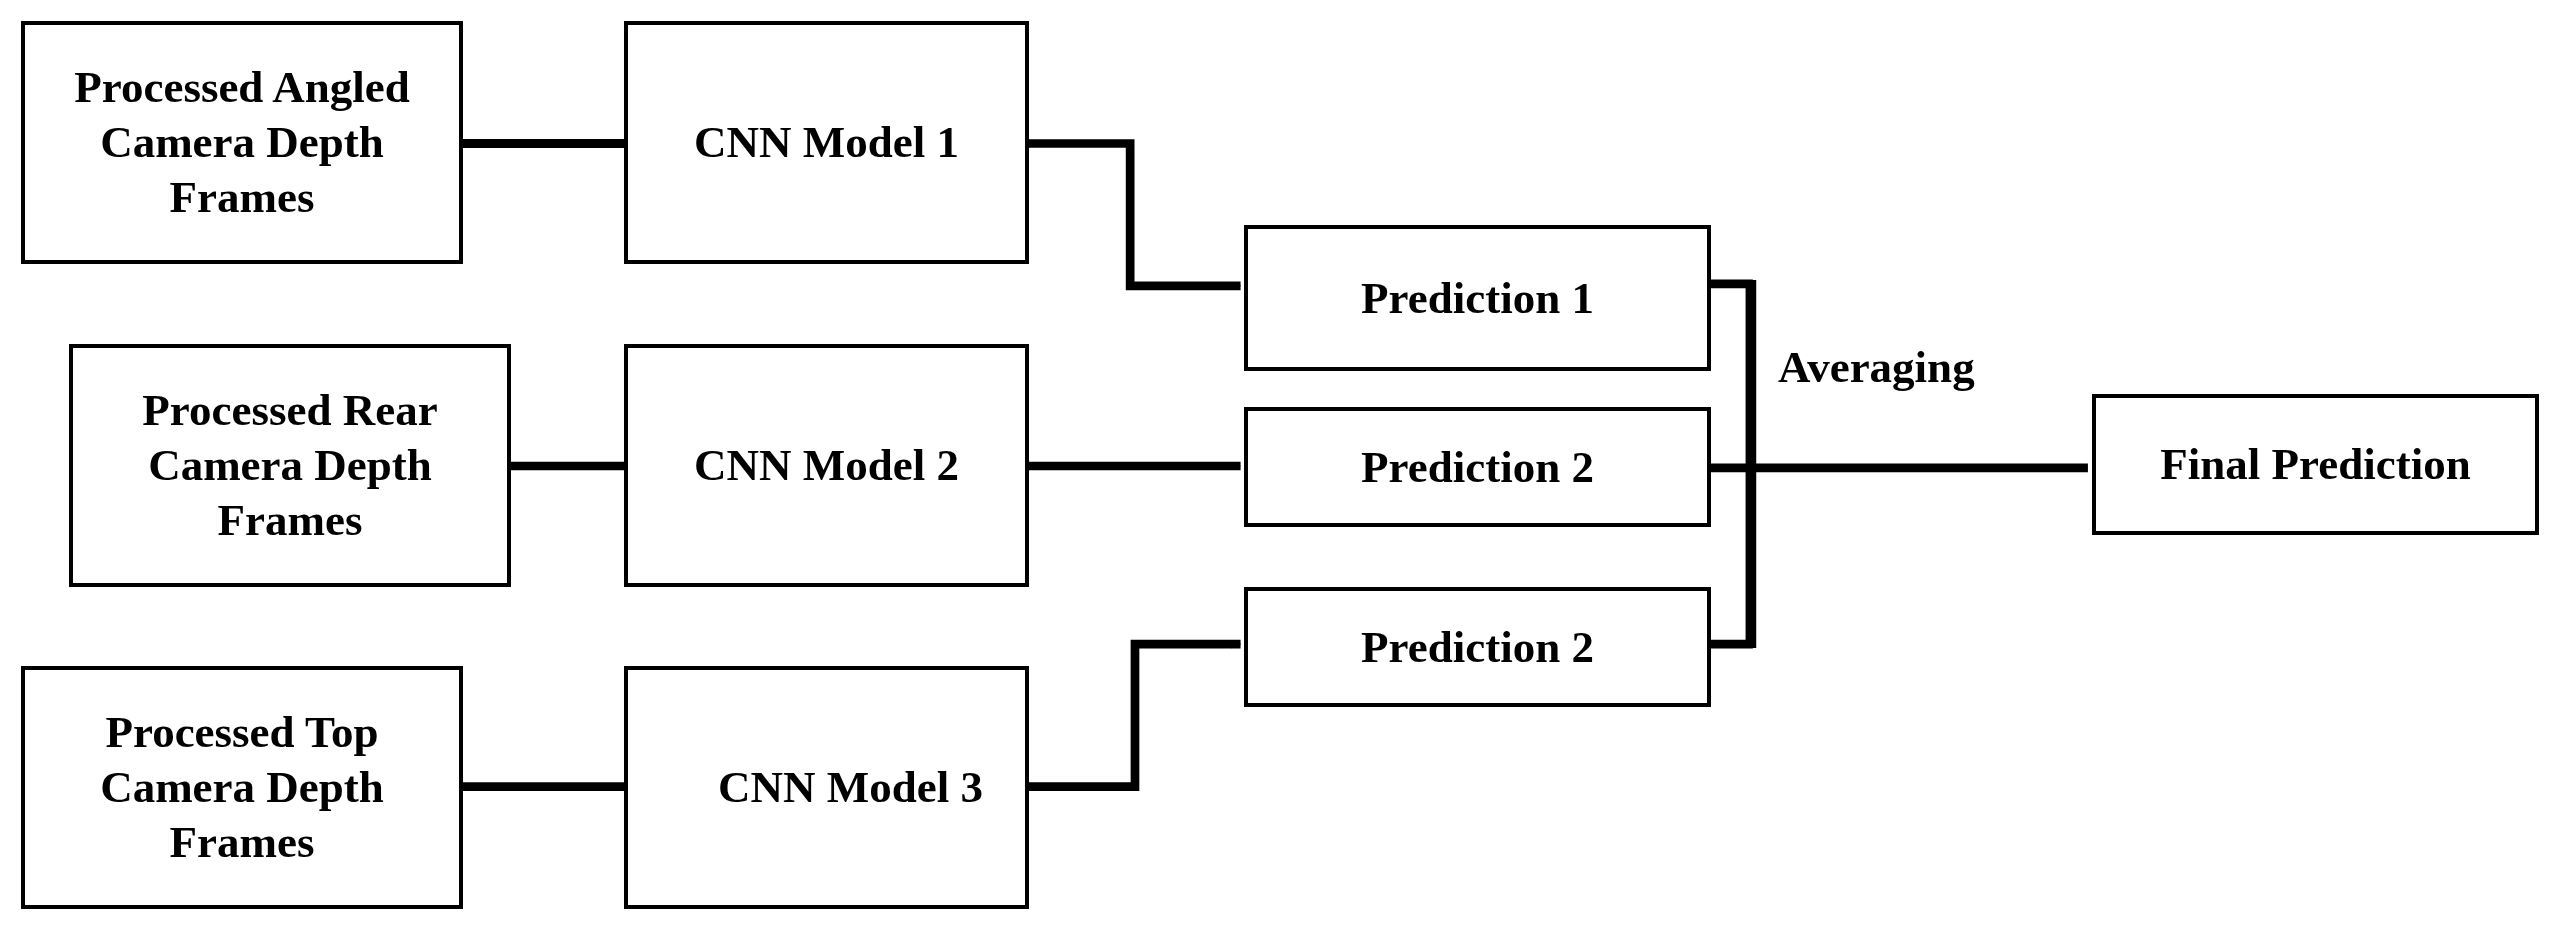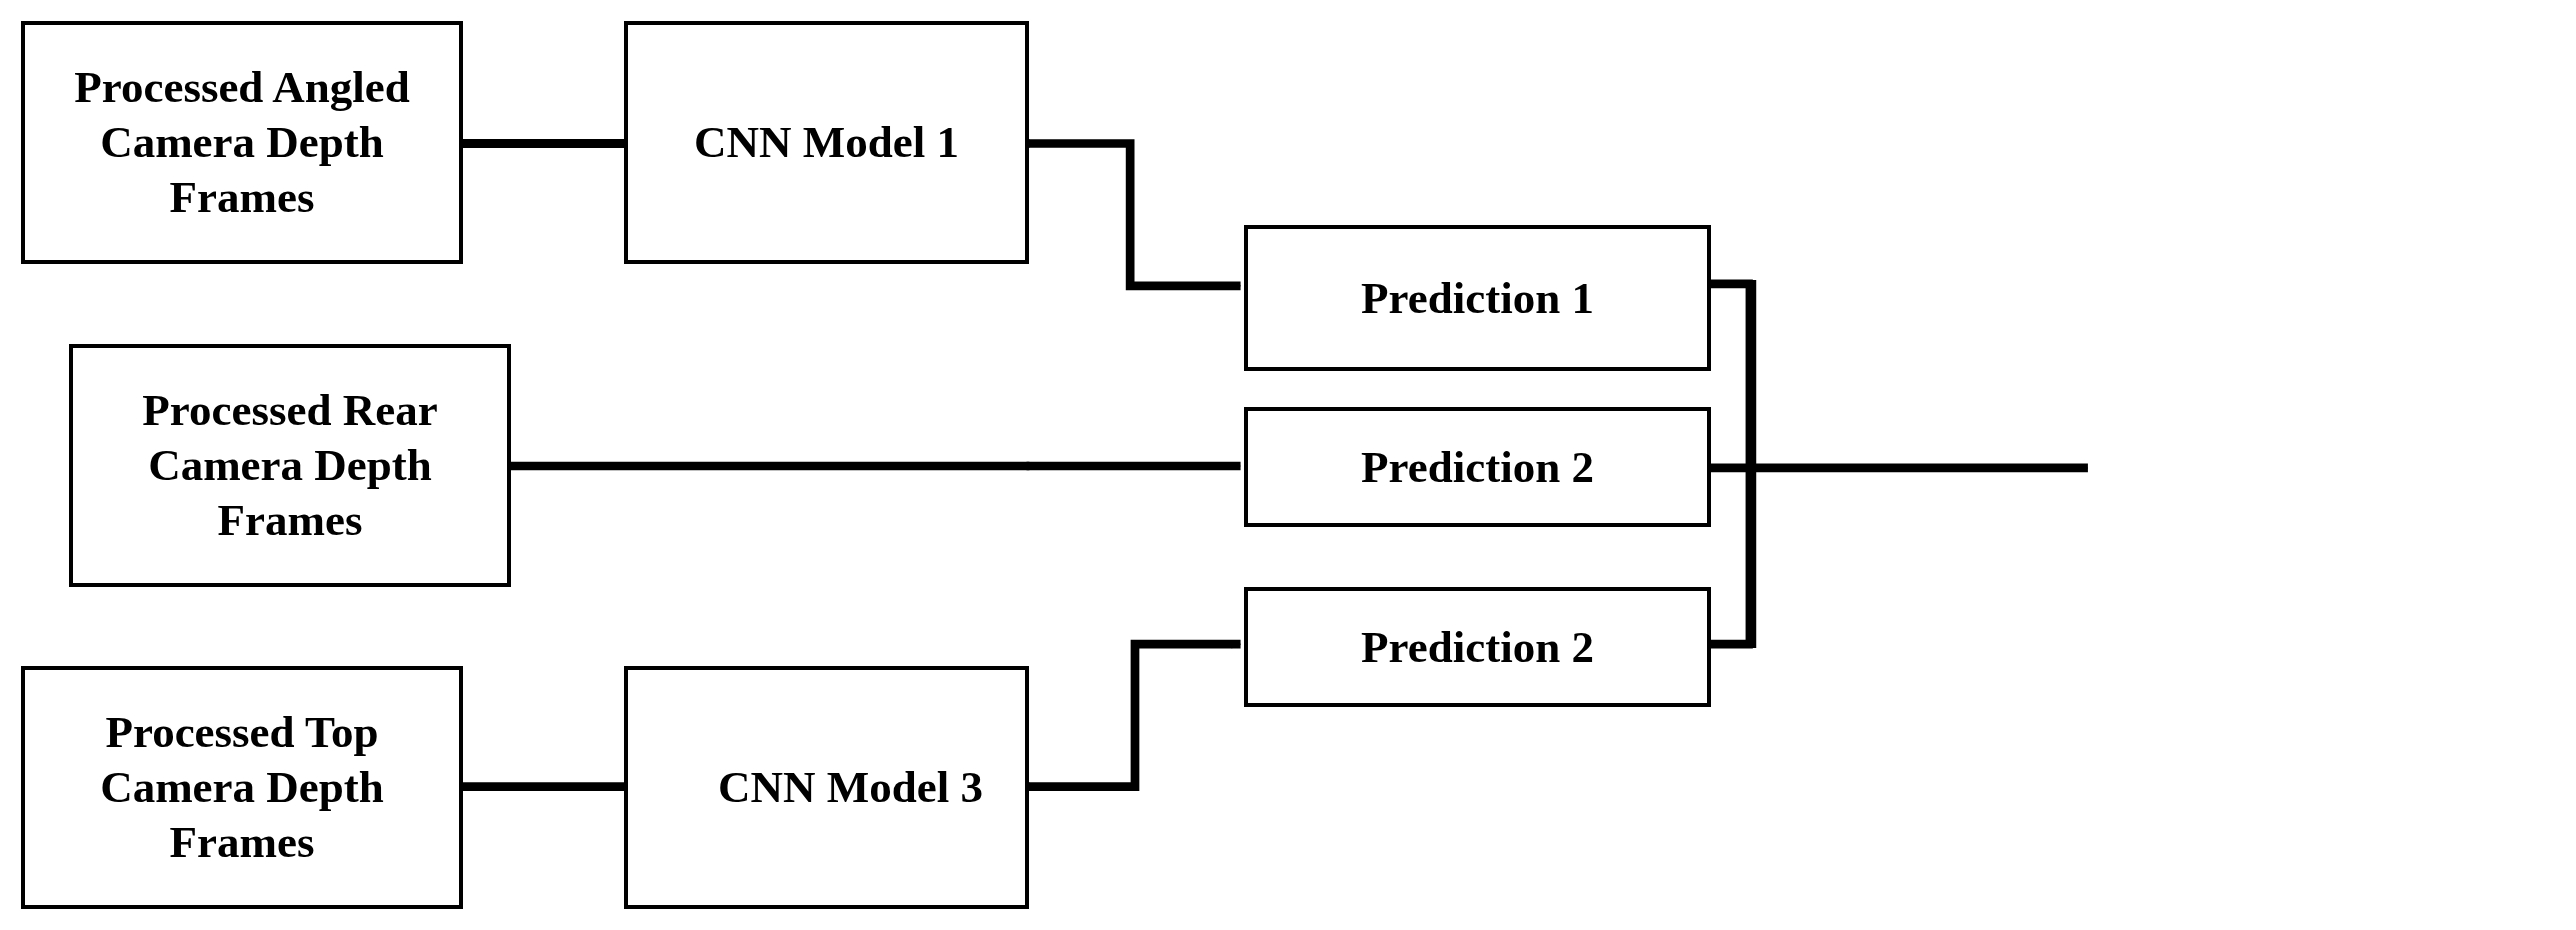--- a/index.html
+++ b/index.html
@@ -117,33 +117,40 @@
   <div class="node source-node" style="left:21px; top:666px; width:442px; height:243px;">
     <span class="node-label">Processed Top
 Camera Depth
 Frames</span>
   </div>
 
   <div class="node model-node" style="left:624px; top:21px; width:405px; height:243px;">
     <span class="node-label">CNN Model 1</span>
   </div>
 
+  <div class="node model-node" style="left:624px; top:344px; width:405px; height:243px;">
+    <span class="node-label">CNN Model 2</span>
+  </div>
 
   <div class="node model-node" style="left:624px; top:666px; width:405px; height:243px;padding-left:48px;">
     <span class="node-label">CNN Model 3</span>
   </div>
 
   <div class="node prediction-node" style="left:1244px; top:225px; width:467px; height:146px;">
     <span class="node-label">Prediction 1</span>
   </div>
 
   <div class="node prediction-node" style="left:1244px; top:407px; width:467px; height:120px;">
     <span class="node-label">Prediction 2</span>
   </div>
 
   <div class="node prediction-node" style="left:1244px; top:587px; width:467px; height:120px;">
     <span class="node-label">Prediction 2</span>
   </div>
 
+  <div class="edge-label" style="left:1778px; top:341px;">Averaging</div>
 
+  <div class="node final-node" style="left:2092px; top:394px; width:447px; height:141px;">
+    <span class="node-label">Final Prediction</span>
+  </div>
 
 </div>
 
 
 </body></html>

